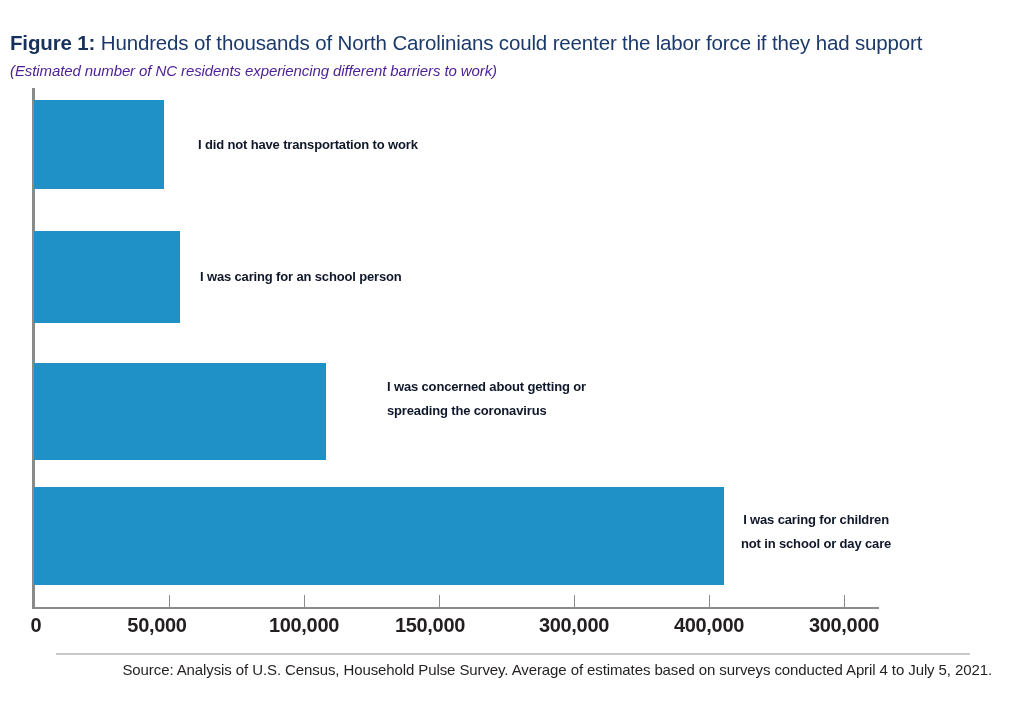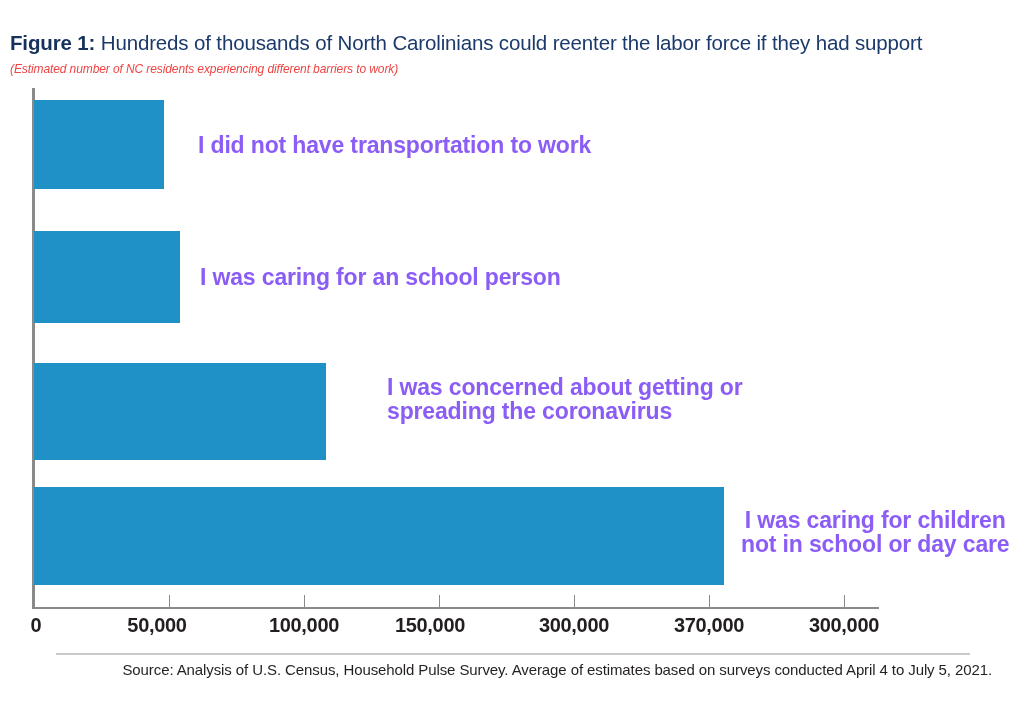--- a/index.html
+++ b/index.html
@@ -33,23 +33,23 @@
   #title-prefix {
     font-weight: bold;
     color: #16325c;
   }
   #title-rest {
     font-weight: normal;
     color: #1b3a6b;
   }
   #subtitle {
     margin-top: 6px;
-    font-size: 12px;
+    font-size: 15px;
     font-style: italic;
-    color: #ef4444;
+    color: #4c1d95;
     white-space: nowrap;
     letter-spacing: -0.1px;
   }
 
   
   #chart {
     position: absolute;
     left: 0;
     top: 0;
     width: 1024px;
@@ -88,23 +88,23 @@
     white-space: nowrap;
     letter-spacing: -0.3px;
   }
 
   .bar {
     position: absolute;
     background: #2091c6;
   }
   .bar-label {
     position: absolute;
-    font-size: 23px;
+    font-size: 13px;
     font-weight: bold;
-    color: #8b5cf6;
+    color: #0f172a;
     line-height: 24px;
     white-space: pre-line;
     letter-spacing: -0.15px;
   }
 
   
   #footer-rule {
     position: absolute;
     left: 56px;
     top: 653px;
@@ -144,21 +144,21 @@
   <div class="tick-mark" style="left:438.5px"></div>
   <div class="tick-mark" style="left:573.5px"></div>
   <div class="tick-mark" style="left:708.5px"></div>
   <div class="tick-mark" style="left:843.5px"></div>
 
   <div class="tick-label" style="left:36px">0</div>
   <div class="tick-label" style="left:157px">50,000</div>
   <div class="tick-label" style="left:304px">100,000</div>
   <div class="tick-label" style="left:430px">150,000</div>
   <div class="tick-label" style="left:574px">300,000</div>
-  <div class="tick-label" style="left:709px">370,000</div>
+  <div class="tick-label" style="left:709px">400,000</div>
   <div class="tick-label" style="left:844px">300,000</div>
 
   <div class="bar" id="bar-0" style="left:34px; top:100px; height:89px; width:130px;"></div>
   <div class="bar-label" style="left:198px; top:133px;">I did not have transportation to work</div>
 
   <div class="bar" id="bar-1" style="left:34px; top:231px; height:92px; width:146px;"></div>
   <div class="bar-label" style="left:200px; top:265px;">I was caring for an school person</div>
 
   <div class="bar" id="bar-2" style="left:34px; top:363px; height:97px; width:292px;"></div>
   <div class="bar-label" style="left:341px; top:375px;margin-left:46px;">I was concerned about getting or

